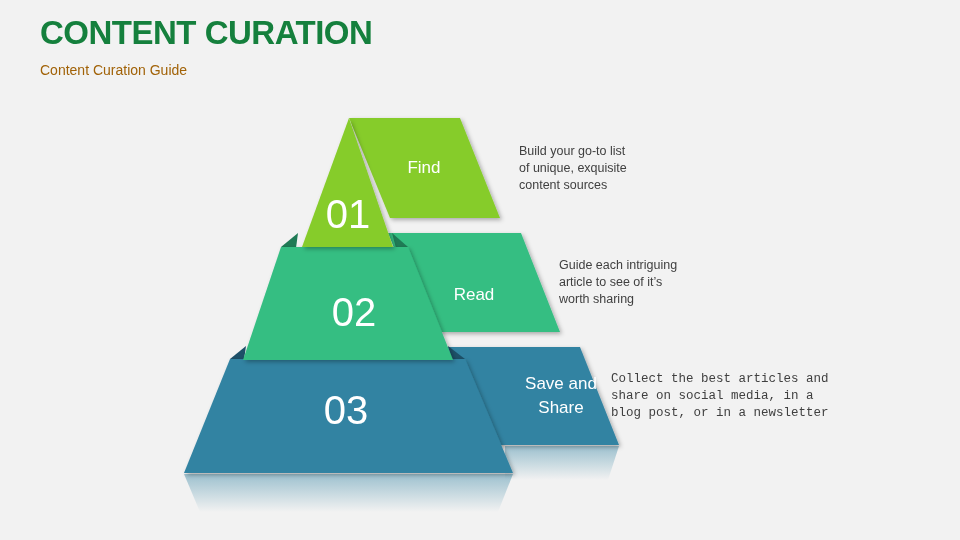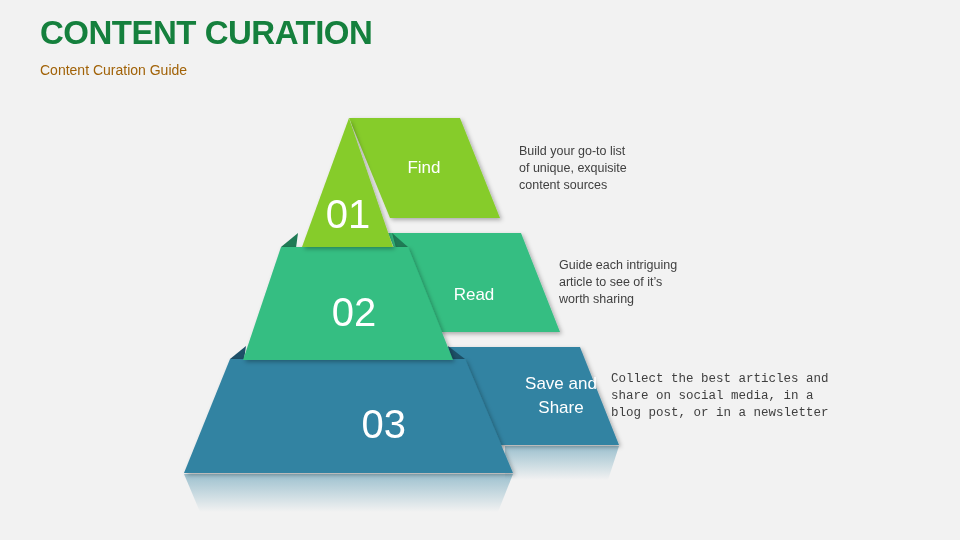--- a/index.html
+++ b/index.html
@@ -45,21 +45,21 @@
 
   <polygon points="281,247 408,247 453,360 243,360" fill="#35BE82" filter="url(#sh)"></polygon>
 
   <polygon points="349,118 460,118 500,218 390,218" fill="#86CC2A" filter="url(#sh)"></polygon>
 
   <polygon points="349,118 393,247 302,247" fill="#86CC2A" filter="url(#sh)"></polygon>
 </svg>
 
 <div class="num" style="left:288px;top:184px;">01</div>
 <div class="num" style="left:294px;top:282px;">02</div>
-<div class="num" style="left:286px;top:394px;text-align:right;">03</div>
+<div class="num" style="left:286px;top:380px;">03</div>
 
 <div class="lbl" style="left:384px;top:156px;width:80px;">Find</div>
 <div class="lbl" style="left:434px;top:270px;width:80px;margin-top:13px;">Read</div>
 <div class="lbl" style="left:516px;top:372px;width:90px;">Save and Share</div>
 
 <div class="desc" style="left:495px;top:143px;margin-left:24px;">Build your go-to list
 of unique, exquisite
 content sources</div>
 <div class="desc" style="left:559px;top:257px;">Guide each intriguing
 article to see of it’s

